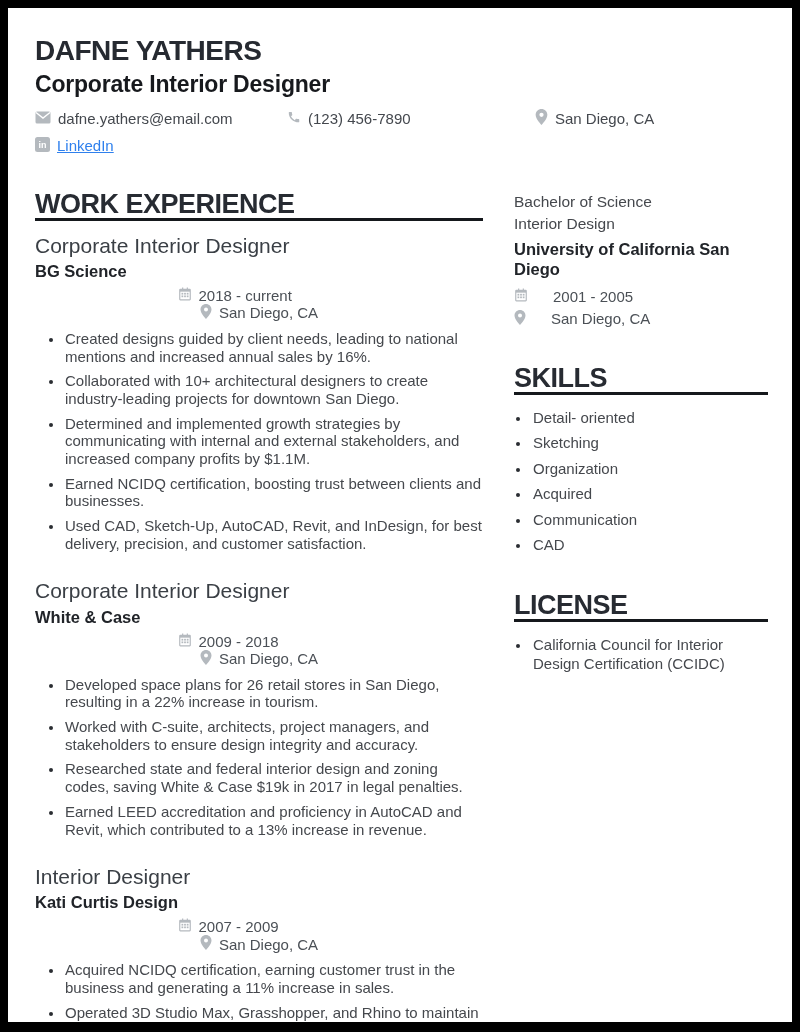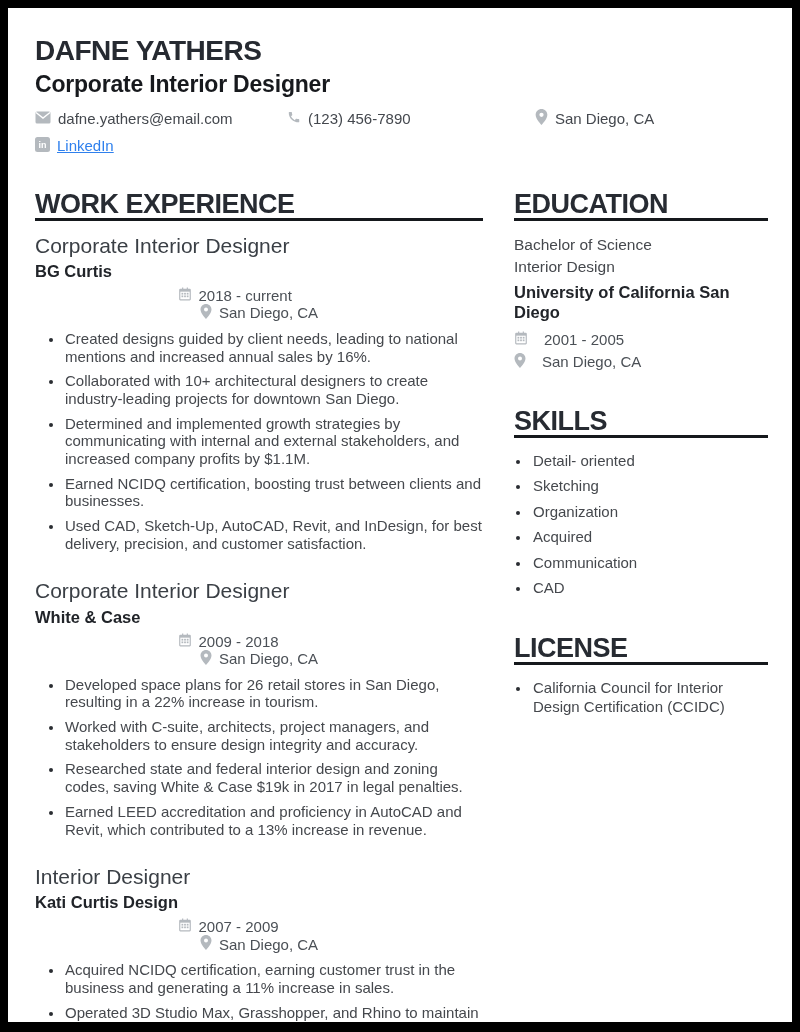--- a/index.html
+++ b/index.html
@@ -104,21 +104,21 @@
     color: #45484d;
     line-height: 1.45;
   }
   .edu-school {
     margin-top: 3px;
     font-size: 16.5px;
     font-weight: 700;
     color: #212429;
     line-height: 1.25;
   }
-  .edu-meta { display: flex; align-items: center; gap: 16px; margin-top: 8px; font-size: 15px; color: #4b5056; }
+  .edu-meta { display: flex; align-items: center; gap: 25px; margin-top: 8px; font-size: 15px; color: #4b5056; }
   .side-section { margin-top: 37px; }
   .side-list {
     margin: 0;
     padding-left: 17px;
     font-size: 15px;
     color: #45484d;
     line-height: 1.3;
   }
   .side-list li { margin-bottom: 6px; padding-left: 2px; }
   .side-list li::marker { color: #2a2d32; font-size: 14px; }
@@ -173,21 +173,21 @@
     </div>
   </header>
 
   <div class="columns">
 
     <section class="col-left">
       <h3 class="section-heading">WORK EXPERIENCE</h3>
 
       <article class="job">
         <h4 class="job-title">Corporate Interior Designer</h4>
-        <div class="company">BG Curtis</div>
+        <div class="company">BG Science</div>
         <div class="meta-row">
           <span class="meta-item date">
             <span class="icon">
               <svg width="14" height="14" viewBox="0 0 24 24">
                   <path fill="#b4b9be" d="M7 1h2v3H7zM15 1h2v3h-2z"></path>
                   <rect x="2" y="3" width="20" height="20" rx="2" fill="#b4b9be"></rect>
                   <rect x="4" y="8" width="16" height="13" fill="#ffffff"></rect>
                   <g fill="#b4b9be">
                     <rect x="6" y="10" width="3" height="3"></rect>
                     <rect x="10.5" y="10" width="3" height="3"></rect>
@@ -292,21 +292,20 @@
           <li>Acquired NCIDQ certification, earning customer trust in the business and generating a 11% increase in sales.</li>
           <li>Operated 3D Studio Max, Grasshopper, and Rhino to maintain design quality and precision.</li>
           <li>Developed space planning documentation, schematic design, conceptual design, and construction documentation for 6 high-end projects.</li>
         </ul>
       </article>
     </section>
 
     <aside class="col-right">
 
       <section>
-        <h3 class="section-heading">EDUCATION</h3>
         <div class="edu-degree">Bachelor of Science</div>
         <div class="edu-field">Interior Design</div>
         <div class="edu-school">University of California San Diego</div>
         <div class="edu-meta">
           <span class="icon">
             <svg width="14" height="14" viewBox="0 0 24 24">
                 <path fill="#b4b9be" d="M7 1h2v3H7zM15 1h2v3h-2z"></path>
                 <rect x="2" y="3" width="20" height="20" rx="2" fill="#b4b9be"></rect>
                 <rect x="4" y="8" width="16" height="13" fill="#ffffff"></rect>
                 <g fill="#b4b9be">

